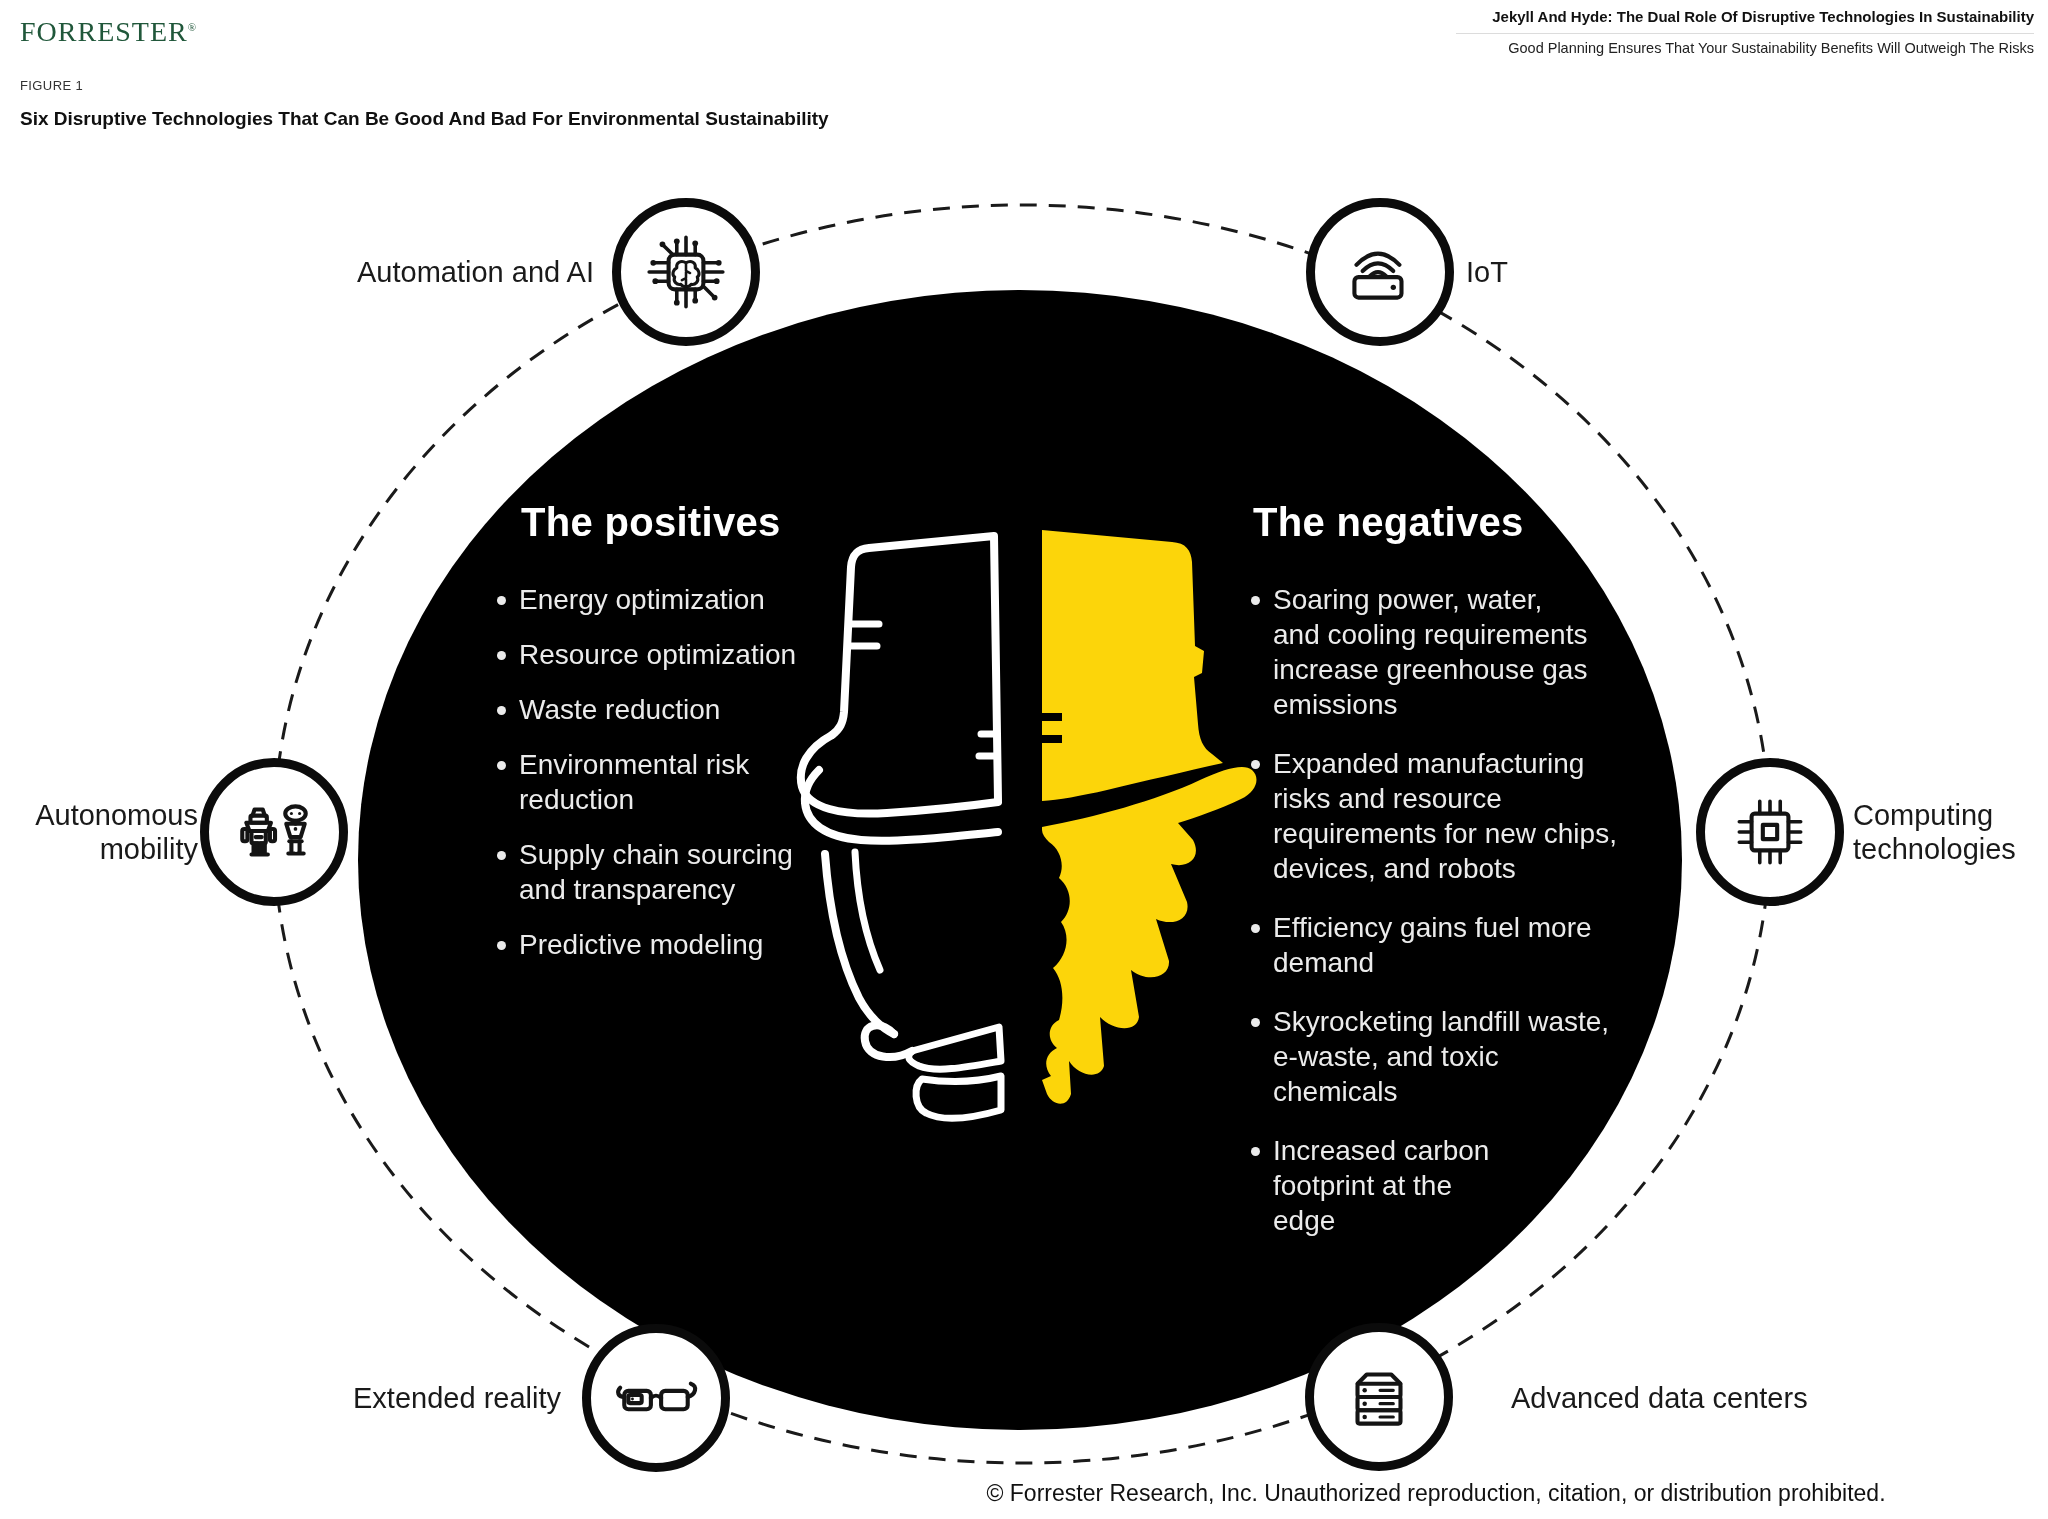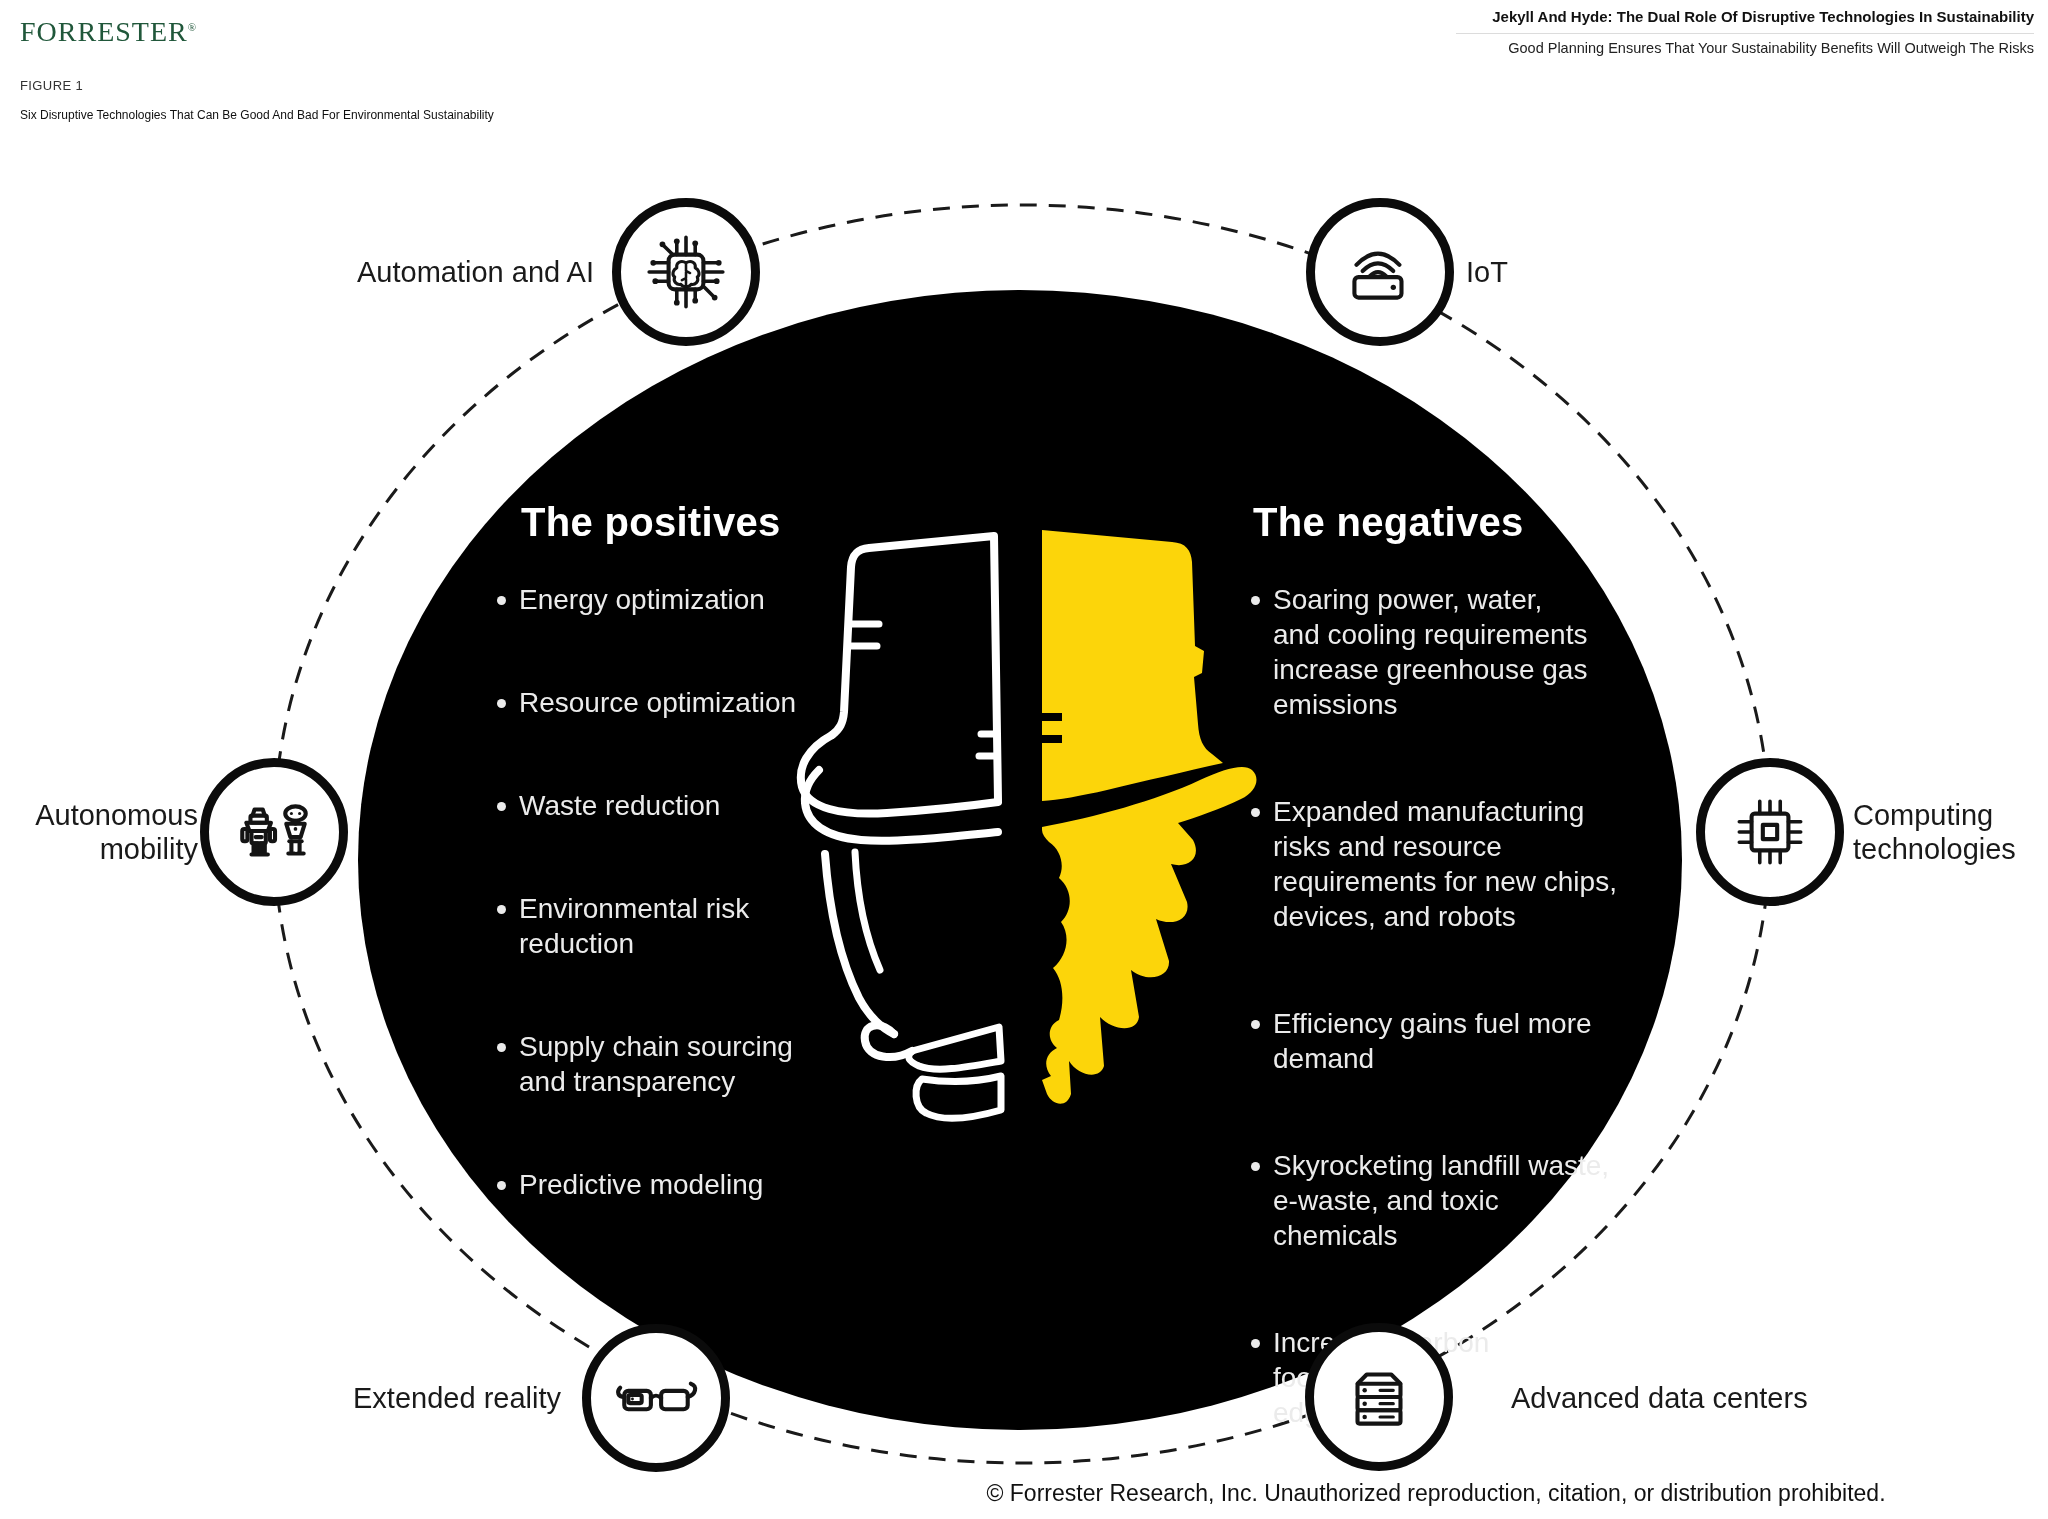--- a/index.html
+++ b/index.html
@@ -8,35 +8,35 @@
   .abs{position:absolute;}
 
   
   .logo{left:20px;top:16px;font-family:"Liberation Serif", serif;font-size:28px;
         color:#20573A;letter-spacing:1px;}
   .logo sup{font-size:11px;}
   .report-title{right:14px;top:8px;width:900px;text-align:right;font-size:15px;font-weight:bold;color:#111;}
   .header-rule{left:1456px;top:33px;width:578px;height:1px;background:#dcdcdc;}
   .report-subtitle{right:14px;top:40px;width:900px;text-align:right;font-size:14.5px;color:#222;}
   .figure-label{left:20px;top:78px;font-size:13px;color:#333;letter-spacing:.4px;}
-  .figure-title{left:20px;top:108px;font-size:12px;font-weight:normal;color:#101010;}
+  .figure-title{left:20px;top:108px;font-size:19px;font-weight:bold;color:#101010;}
 
   
   .orbit-svg{left:0;top:0;}
   .black-ellipse{left:358px;top:290px;width:1324px;height:1140px;background:#000;border-radius:50%;}
 
   
   .node{width:130px;height:130px;border:9px solid #0b0b0b;border-radius:50%;background:#fff;
         display:flex;align-items:center;justify-content:center;}
   .node svg{width:88px;height:88px;}
   .node-label{font-size:29px;color:#1a1a1a;line-height:34px;white-space:pre-line;}
 
   
   .list-heading{font-size:40px;font-weight:bold;color:#fff;letter-spacing:.3px;}
-  .blist{display:flex;flex-direction:column;gap:48px;}
+  .blist{display:flex;flex-direction:column;}
   .blist.pos .item{margin-bottom:20px;}
   .blist.neg .item{margin-bottom:24px;}
   .item{display:flex;}
   .item .dot{width:9px;height:9px;border-radius:50%;background:#ebebeb;margin:14px 13px 0 0;flex:none;}
   .item .txt{font-size:28px;line-height:35px;color:#ebebeb;white-space:pre-line;}
 
   .footer{right:12px;top:1480px;width:1200px;text-align:center;font-size:23px;color:#111;}
 
   .icon-stroke{stroke:#141414;fill:none;stroke-width:4;stroke-linecap:round;stroke-linejoin:round;}
   .icon-dot{fill:#141414;stroke:none;}

